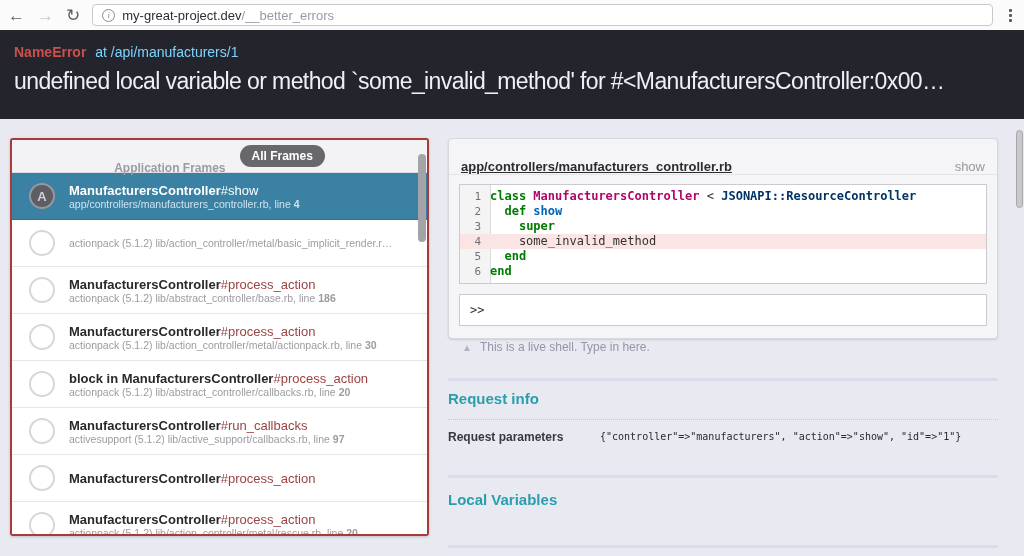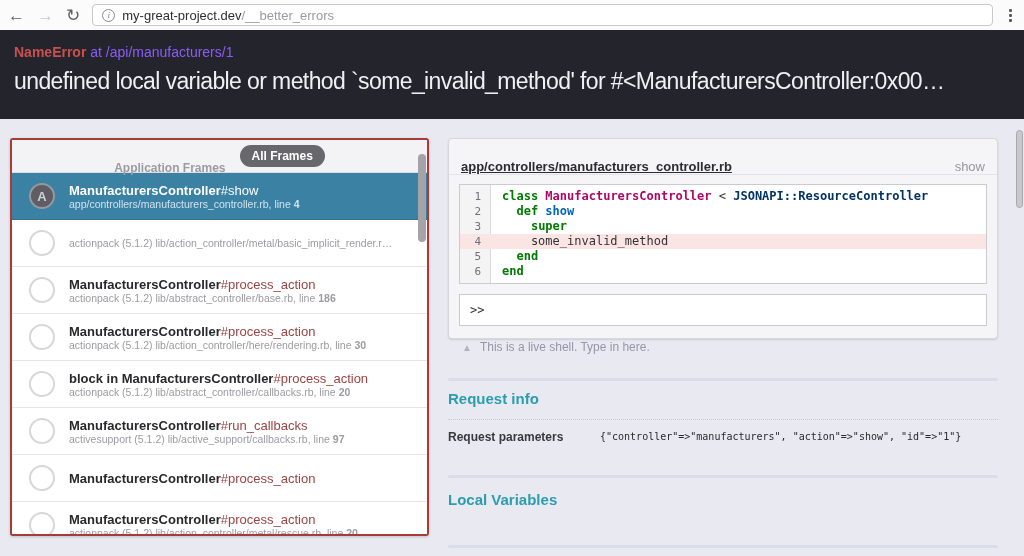--- a/index.html
+++ b/index.html
@@ -32,21 +32,21 @@
   .kebab { display:flex; flex-direction:column; gap:2px; padding:2px 4px; }
   .kebab i { width:3px; height:3px; background:#5a5a5e; border-radius:1px; }
 
   
   .err-header {
     position:absolute; left:0; top:30px; width:1024px; height:89px;
     background:#24242d; padding:14px 14px 0 14px; overflow:hidden;
   }
   .err-line1 { font-size:14px; }
   .err-line1 .exc { color:#c8504e; font-weight:bold; }
-  .err-line1 .loc { color:#8b5cf6; }
+  .err-line1 .loc { color:#7dd3fc; margin-left:5px; }
   .err-msg {
     margin-top:8px; font-size:23px; font-weight:400; letter-spacing:-0.6px;
     color:#eef0f3; white-space:nowrap; overflow:hidden;
   }
 
   
   .frames-panel {
     position:absolute; left:10px; top:138px; width:419px; height:398px;
     background:#fff; border:2px solid #a83a38; border-radius:3px;
     overflow:hidden; box-shadow:0 1px 3px rgba(0,0,0,.18);
@@ -106,21 +106,21 @@
     font-family:"DejaVu Sans Mono", monospace; font-size:12px; line-height:15px;
     position:relative; padding:4px 0;
   }
   .codebox::before {
     content:""; position:absolute; left:0; top:0; bottom:0; width:30px;
     background:#f4f4f5; border-right:1px solid #dadade;
   }
   .code-row { display:grid; grid-template-columns:30px 1fr; position:relative; z-index:1; }
   .code-row.hl { background:#fbe4e4; }
   .ln { font-size:11px; color:#707076; text-align:right; padding-right:9px; }
-  .cl { padding-left:12px; white-space:pre; color:#333; }
+  .cl { white-space:pre; color:#333; }
   .tk-k { color:#007a00; font-weight:bold; }
   .tk-c { color:#b0066a; font-weight:bold; }
   .tk-ct { color:#003366; font-weight:bold; }
   .tk-m { color:#0066bb; font-weight:bold; }
   .tk-p { color:#333333; }
   .repl {
     margin:10px 10px 12px 10px; border:1px solid #cacad0; background:#fff;
     height:32px; padding:8px 10px; cursor:text;
     font-family:"DejaVu Sans Mono", monospace; font-size:12px; color:#333;
   }
@@ -207,21 +207,21 @@
     <div class="frame-text">
       <div class="frame-title"><b>ManufacturersController</b><span class="method">#process_action</span></div>
       <div class="frame-sub"><span>actionpack (5.1.2) lib/abstract_controller/base.rb, line </span><b>186</b></div>
     </div>
   </div>
 
   <div class="frame-row">
     <div class="badge"></div>
     <div class="frame-text">
       <div class="frame-title"><b>ManufacturersController</b><span class="method">#process_action</span></div>
-      <div class="frame-sub"><span>actionpack (5.1.2) lib/action_controller/here/rendering.rb, line </span><b>30</b></div>
+      <div class="frame-sub"><span>actionpack (5.1.2) lib/action_controller/metal/actionpack.rb, line </span><b>30</b></div>
     </div>
   </div>
 
   <div class="frame-row">
     <div class="badge"></div>
     <div class="frame-text">
       <div class="frame-title"><b>block in ManufacturersController</b><span class="method">#process_action</span></div>
       <div class="frame-sub"><span>actionpack (5.1.2) lib/abstract_controller/callbacks.rb, line </span><b>20</b></div>
     </div>
   </div>

